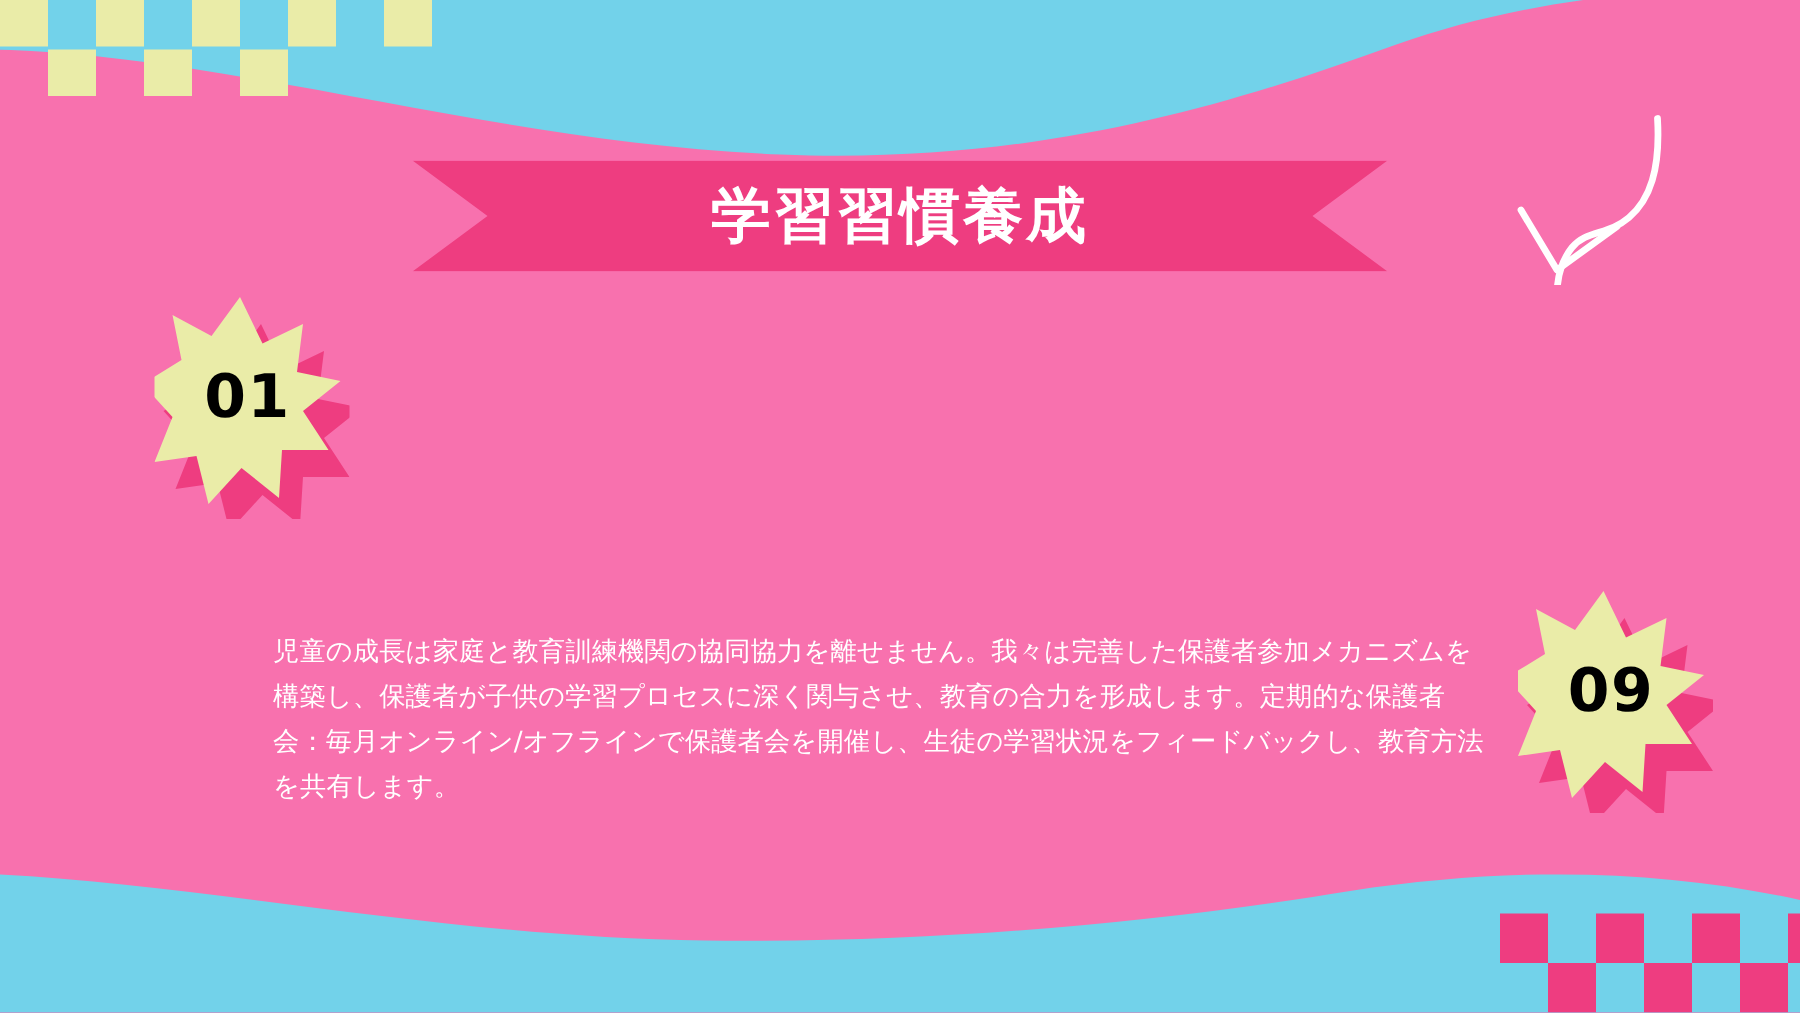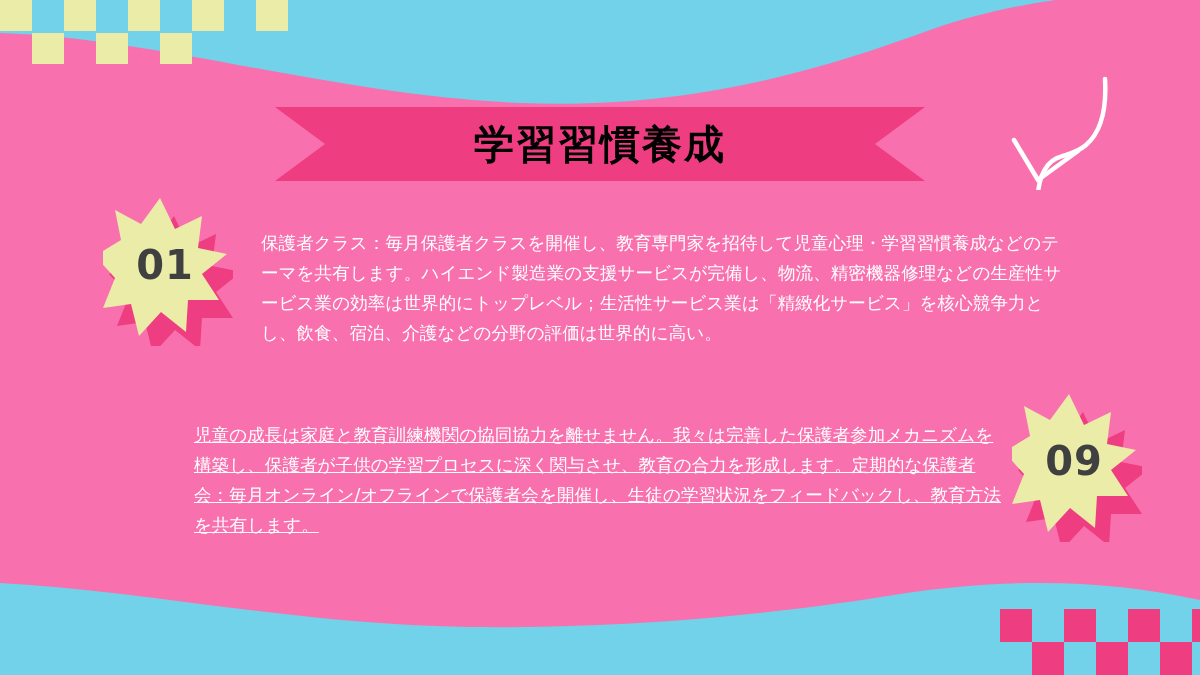--- a/index.html
+++ b/index.html
@@ -26,53 +26,53 @@
 
   
   .banner {
     position:absolute; left:275px; top:107px; width:650px; height:74px;
     background:#EE3D80;
     -webkit-clip-path:polygon(0 0, 650px 0, 600px 37px, 650px 74px, 0 74px, 50px 37px);
     clip-path:polygon(0 0, 650px 0, 600px 37px, 650px 74px, 0 74px, 50px 37px);
     display:flex; align-items:center; justify-content:center;
   }
   .banner-title {
-    color:#000000;
+    color:#ffffff;
     font-size:40px;
     font-weight:bold;
     letter-spacing:2px;
     line-height:1;
     white-space:nowrap;
   }
 
   
   .arrow { position:absolute; left:1010px; top:75px; width:110px; height:115px; }
 
   
   .badge { position:absolute; width:130px; height:150px; }
   .badge svg { position:absolute; left:0; top:0; }
   .badge-num {
     position:absolute; left:0; top:0; width:130px; height:150px;
     display:flex; align-items:center; justify-content:center;
-    color:#404040; font-size:40px; font-weight:bold; letter-spacing:1px;
+    color:#000000; font-size:40px; font-weight:bold; letter-spacing:1px;
     transform:translate(-3px,-6px);
   }
   #badge-01 { left:103px; top:196px; }
   #badge-02 { left:1012px; top:392px; }
 
   
   .para {
     position:absolute;
     color:#FFFFFF;
     font-size:17.5px;
     line-height:30px;
     letter-spacing:0.1px;
   }
   #para-1 { left:261px; top:228px; width:810px; }
-  #para-2 { left:194px; top:420px; width:810px;text-decoration:underline; }
+  #para-2 { left:182px; top:420px; width:810px; }
   .para p { margin:0; }
 </style>
 </head>
 <body>
 
 <div class="slide">
 
   <svg class="wave-layer" viewBox="0 0 1200 675" preserveAspectRatio="none">
     <rect x="0" y="0" width="1200" height="675" fill="#72D2EA"></rect>
     <path d="M0,33 C160,38 330,95 520,103 C690,110 820,70 930,30 C1010,2 1090,-8 1200,-10 L1200,-40 L0,-40 Z" fill="#72D2EA"></path>
@@ -128,21 +128,18 @@
       <g transform="translate(14,18)">
         <polygon points="57,2 72,33 99,20 95,52 124,58 99,78 116,104 85,104 83,136 58,116 36,140 28,108 0,112 12,82 -8,60 18,44 12,14 38,28" fill="#EE3D80"></polygon>
       </g>
       <g>
         <polygon points="57,2 72,33 99,20 95,52 124,58 99,78 116,104 85,104 83,136 58,116 36,140 28,108 0,112 12,82 -8,60 18,44 12,14 38,28" fill="#EAECA8"></polygon>
       </g>
     </svg>
     <span class="badge-num">09</span>
   </div>
 
-  <div class="para" id="para-1">
-    <p>保護者クラス：毎月保護者クラスを開催し、教育専門家を招待して児童心理・学習習慣養成などのテーマを共有します。ハイエンド製造業の支援サービスが完備し、物流、精密機器修理などの生産性サービス業の効率は世界的にトップレベル；生活性サービス業は「精緻化サービス」を核心競争力とし、飲食、宿泊、介護などの分野の評価は世界的に高い。</p>
-  </div>
 
   <div class="para" id="para-2">
     <p>児童の成長は家庭と教育訓練機関の協同協力を離せません。我々は完善した保護者参加メカニズムを構築し、保護者が子供の学習プロセスに深く関与させ、教育の合力を形成します。定期的な保護者会：毎月オンライン/オフラインで保護者会を開催し、生徒の学習状況をフィードバックし、教育方法を共有します。</p>
   </div>
 
 </div>
 
 </body></html>

